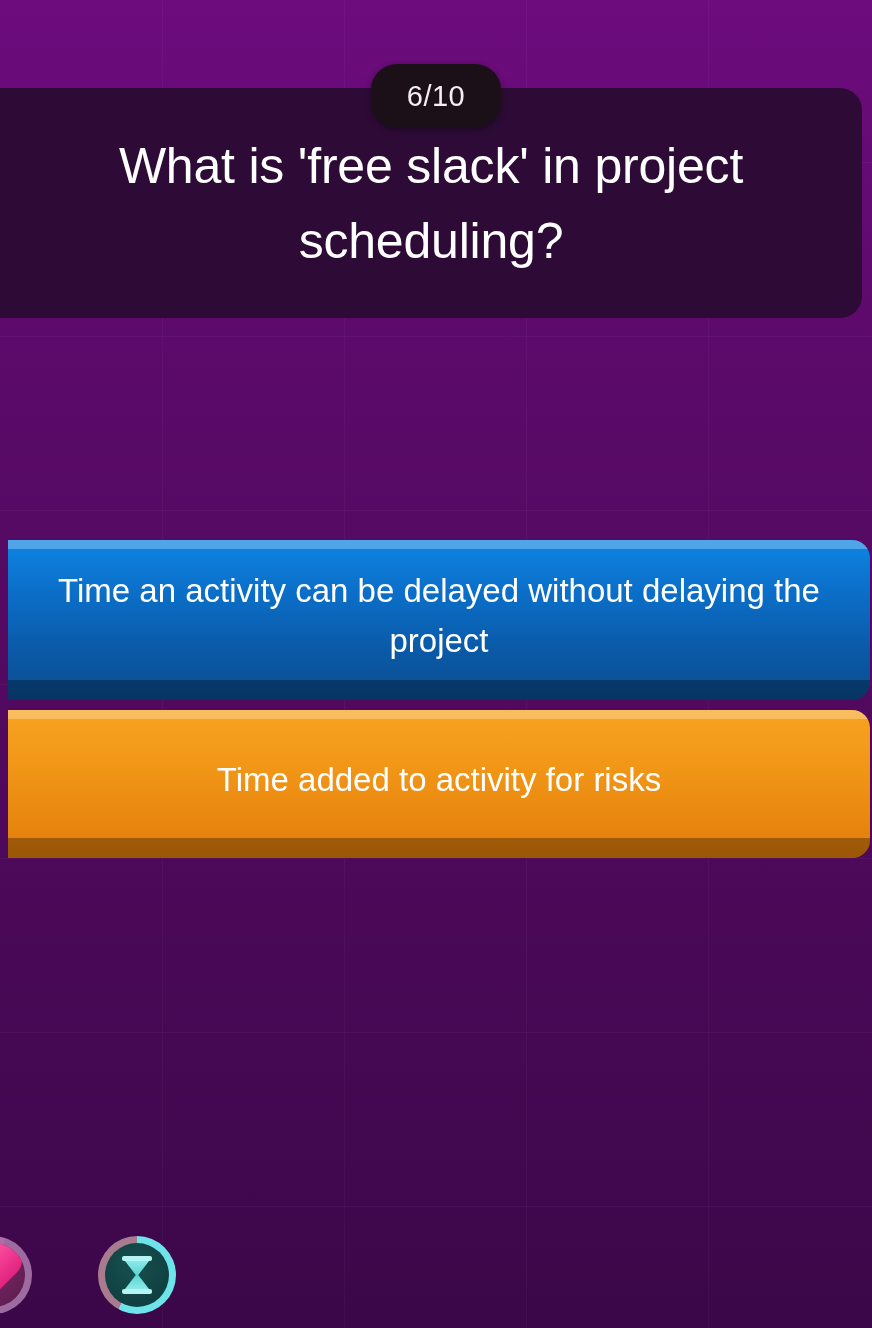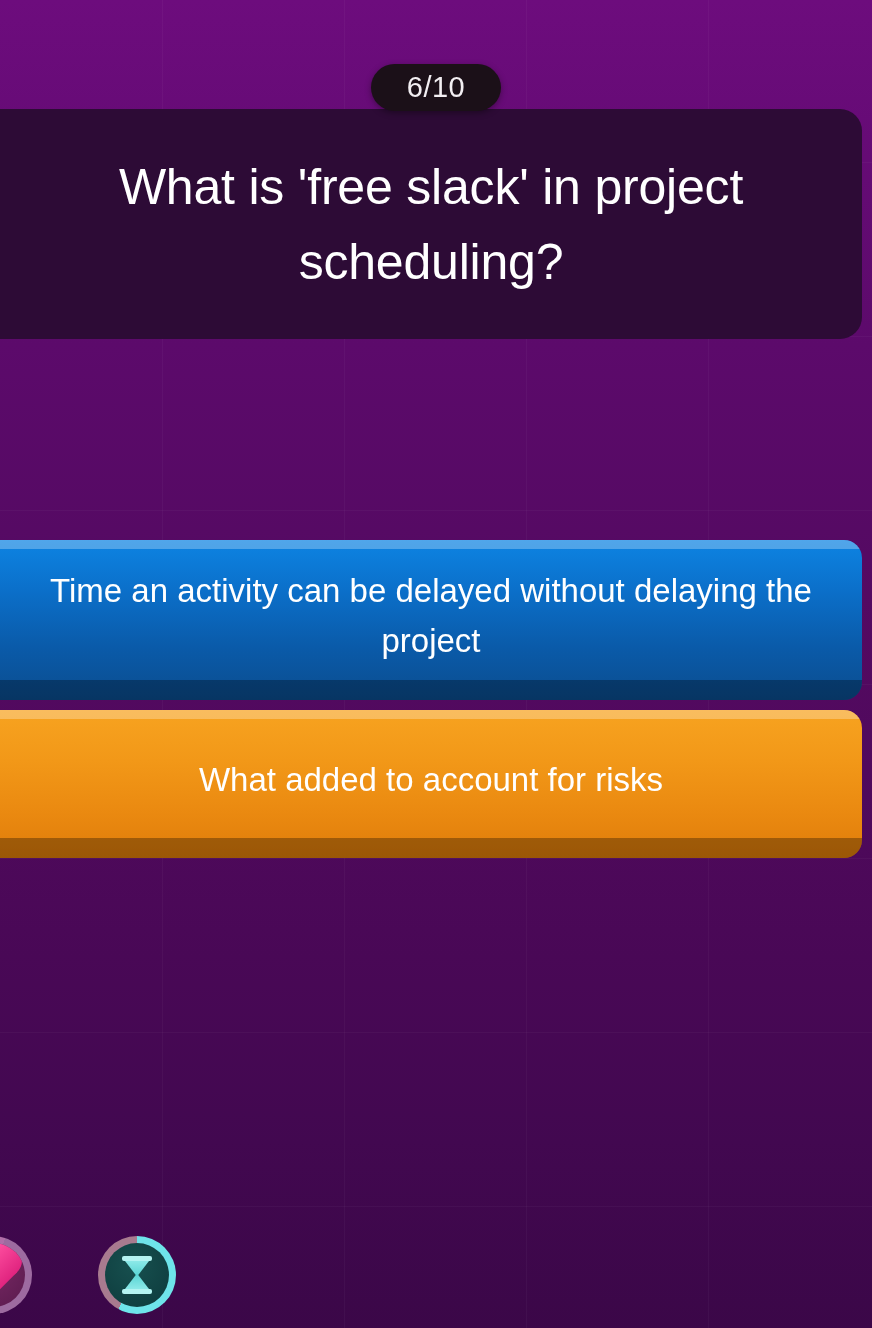--- a/index.html
+++ b/index.html
@@ -47,40 +47,40 @@
     z-index: 1;
   }
 
   
   .progress-badge {
     position: absolute;
     top: 64px;
     left: 50%;
     transform: translateX(-50%);
     width: 130px;
-    height: 47px;
+    height: 64px;
     background: #1b1018;
     border-radius: 26px;
     display: flex;
     align-items: center;
     justify-content: center;
     z-index: 5;
     box-shadow: 0 2px 6px rgba(0,0,0,0.35);
   }
   .progress-badge span {
     color: #f2eef2;
     font-size: 29px;
     letter-spacing: 0.5px;
     font-weight: 400;
   }
 
   
   .question-card {
     position: absolute;
-    top: 109px;
+    top: 88px;
     left: 0;
     width: 862px;
     min-height: 230px;
     background: #2d0b36;
     border-top-right-radius: 22px;
     border-bottom-right-radius: 22px;
     border-top-left-radius: 0;
     border-bottom-left-radius: 0;
     display: flex;
     align-items: center;
@@ -95,21 +95,21 @@
     text-align: center;
     font-weight: 400;
     letter-spacing: -0.2px;
     width: 100%;
   }
 
   
   .options {
     position: absolute;
     top: 540px;
-    left: 0;
+    left: 8px;
     width: 862px;
     display: flex;
     flex-direction: column;
     gap: 10px;
     z-index: 3;
   }
 
   .option {
     position: relative;
     width: 862px;
@@ -259,21 +259,21 @@
   </div>
 
   <div class="options">
 
     <button class="option opt-blue">
       <span class="label">Time an activity can be delayed without delaying the project</span>
     </button>
 
 
     <button class="option opt-orange">
-      <span class="label">What added to account for risks</span>
+      <span class="label">Time added to activity for risks</span>
     </button>
 
 
   </div>
 
   <div class="powerups">
 
     <div class="powerup">
       <div class="ring ring-hearts"></div>
       <div class="disc disc-hearts">

